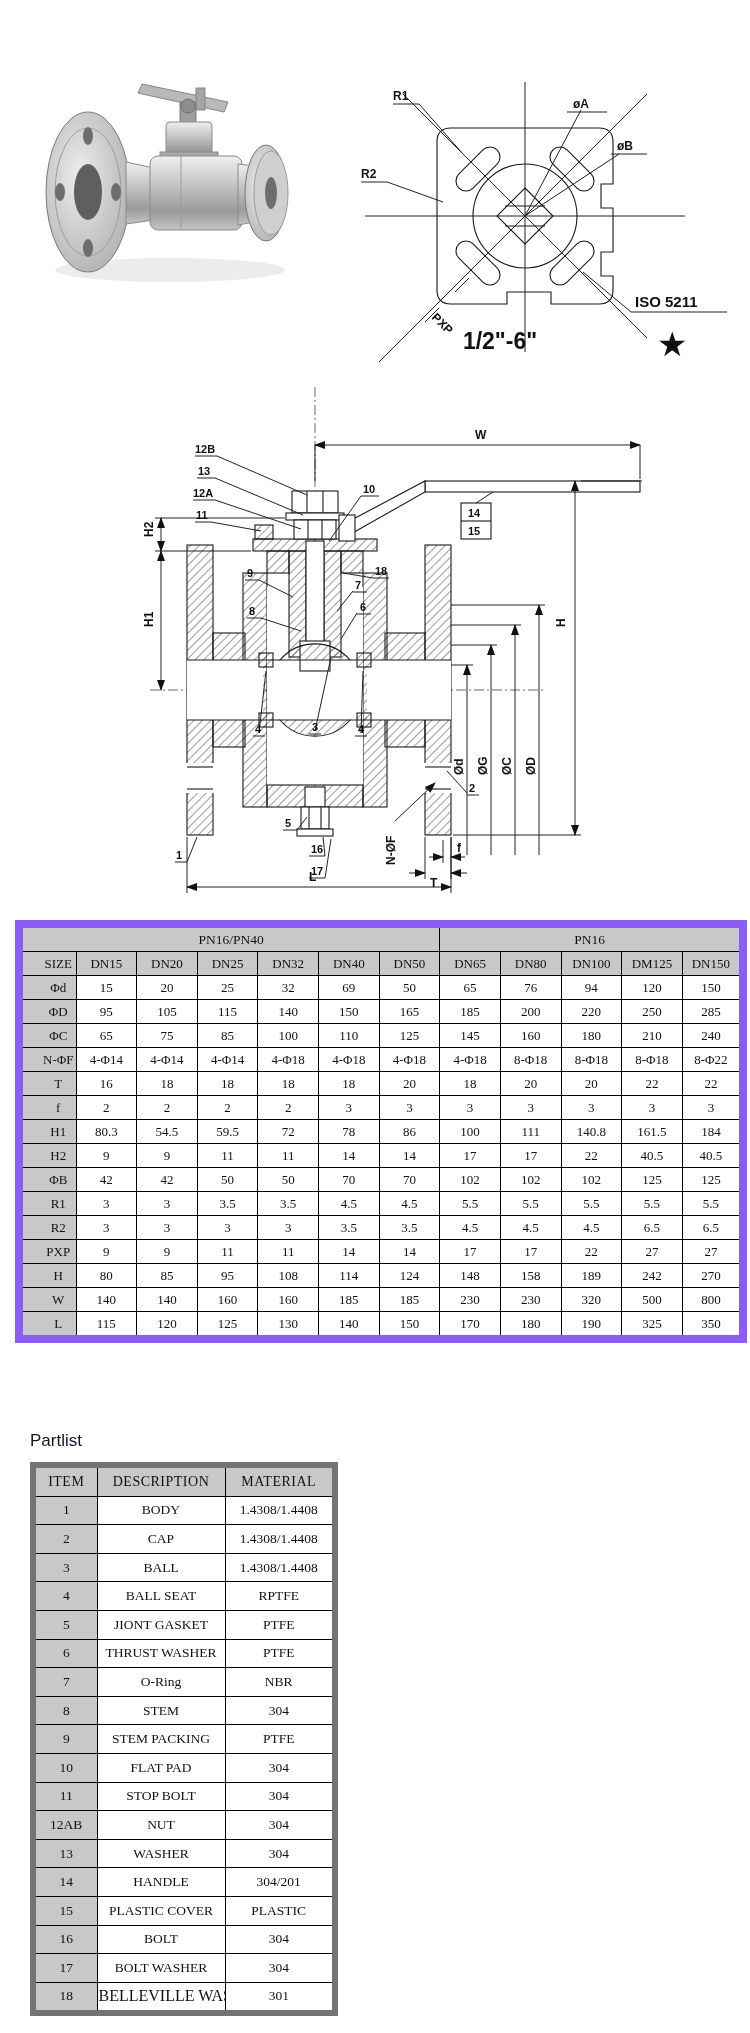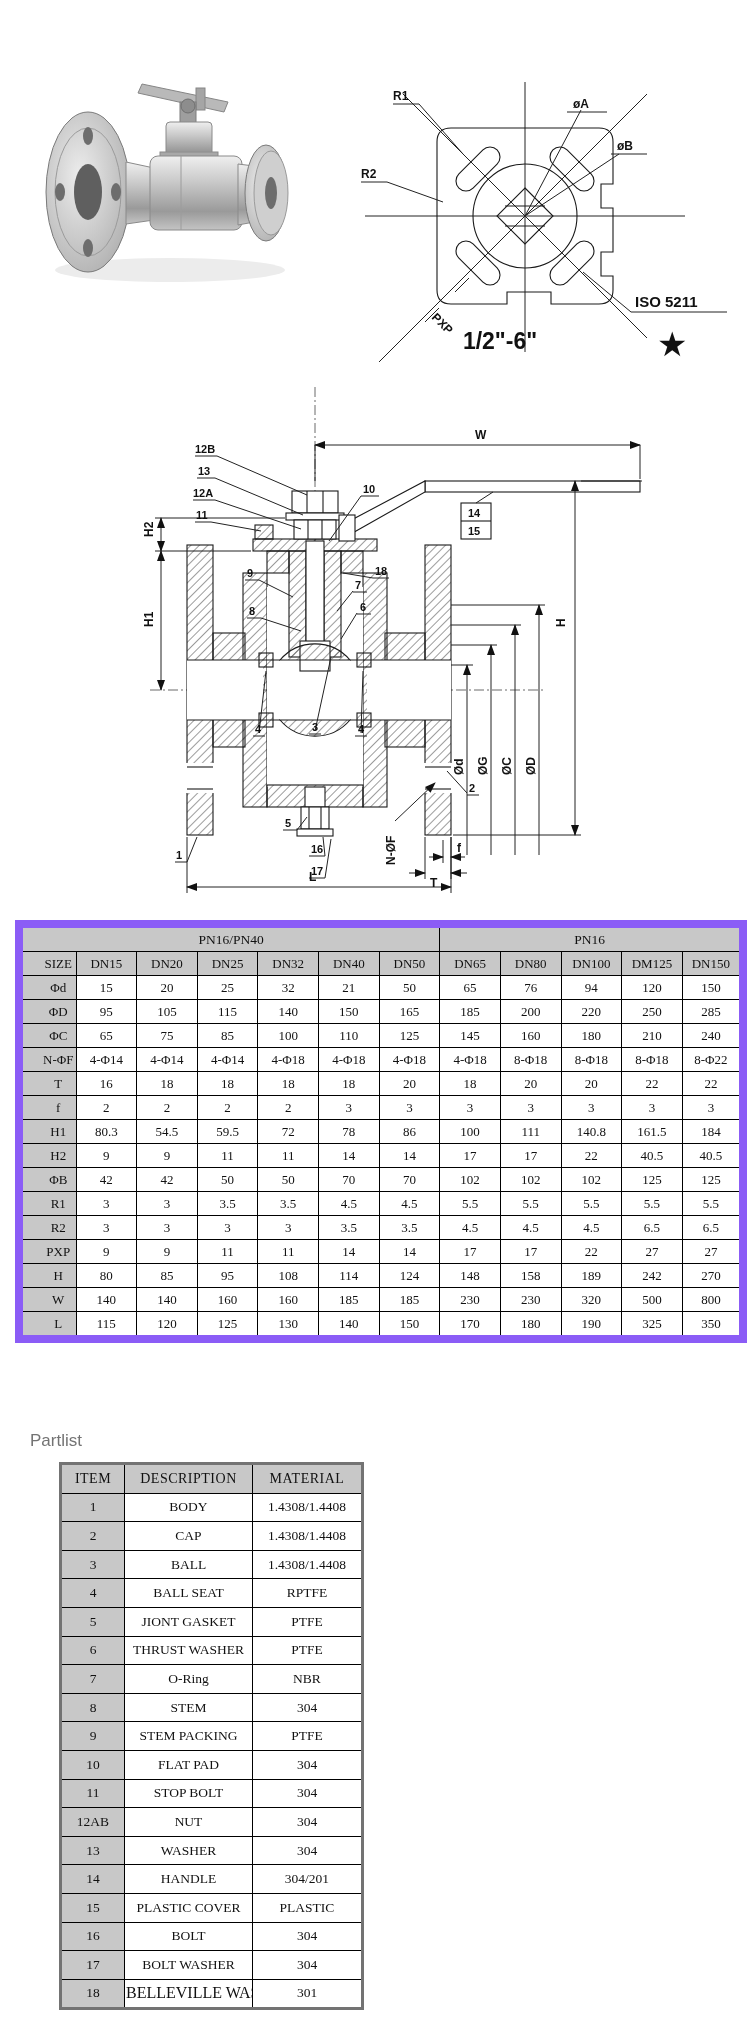--- a/index.html
+++ b/index.html
@@ -11,29 +11,29 @@
   table{border-collapse:collapse;background:#fff;}
   #dimtable{position:absolute;left:15px;top:920px;width:732px;table-layout:fixed;
             font-size:13px;border:8px solid #8b5cf6;}
   #dimtable td{border:1px solid #000;text-align:center;height:23px;padding:0 1px;
                overflow:hidden;white-space:nowrap;}
   #dimtable td.ghead{background:#c8c8c8;font-size:13.5px;}
   #dimtable td.sizehead{background:#c8c8c8;}
   #dimtable td.rowhead{background:#c8c8c8;padding-left:19px;}
 
   #plist{position:absolute;left:30px;top:1462px;width:302px;table-layout:fixed;
-         font-size:13.5px;border:3px solid #737373;margin-left:29px;}
+         font-size:13.5px;border:6px solid #737373;}
   #plist td{border:1px solid #000;text-align:center;height:27.6px;padding:0 1px;
             overflow:hidden;white-space:nowrap;}
   #plist td.phead{background:#c8c8c8;font-size:14px;letter-spacing:.5px;}
   #plist td.item{background:#c8c8c8;}
   #plist td.longdesc{font-size:16px;}
 
   #plist-title{position:absolute;left:30px;top:1431px;
-               font-family:"Liberation Sans",sans-serif;font-size:17px;color:#737373;}
+               font-family:"Liberation Sans",sans-serif;font-size:17px;color:#0f172a;}
 
   #size-range{position:absolute;left:425px;top:328px;width:150px;text-align:center;
               font-family:"Liberation Sans",sans-serif;font-weight:bold;font-size:23px;}
 
   
   svg text{fill:#111;}
   .co{font:bold 11px "Liberation Sans",sans-serif;}
   .dt{font:bold 12px "Liberation Sans",sans-serif;}
   .big{font:bold 15px "Liberation Sans",sans-serif;}
   .thin{stroke:#222;stroke-width:1;fill:none;}
@@ -357,21 +357,21 @@
         <td class="sizehead">DN100</td>
         <td class="sizehead">DM125</td>
         <td class="sizehead">DN150</td>
       </tr>
       <tr>
         <td class="rowhead">Φd</td>
         <td>15</td>
         <td>20</td>
         <td>25</td>
         <td>32</td>
-        <td>21</td>
+        <td>69</td>
         <td>50</td>
         <td>65</td>
         <td>76</td>
         <td>94</td>
         <td>120</td>
         <td>150</td>
       </tr>
       <tr>
         <td class="rowhead">ΦD</td>
         <td>95</td>

